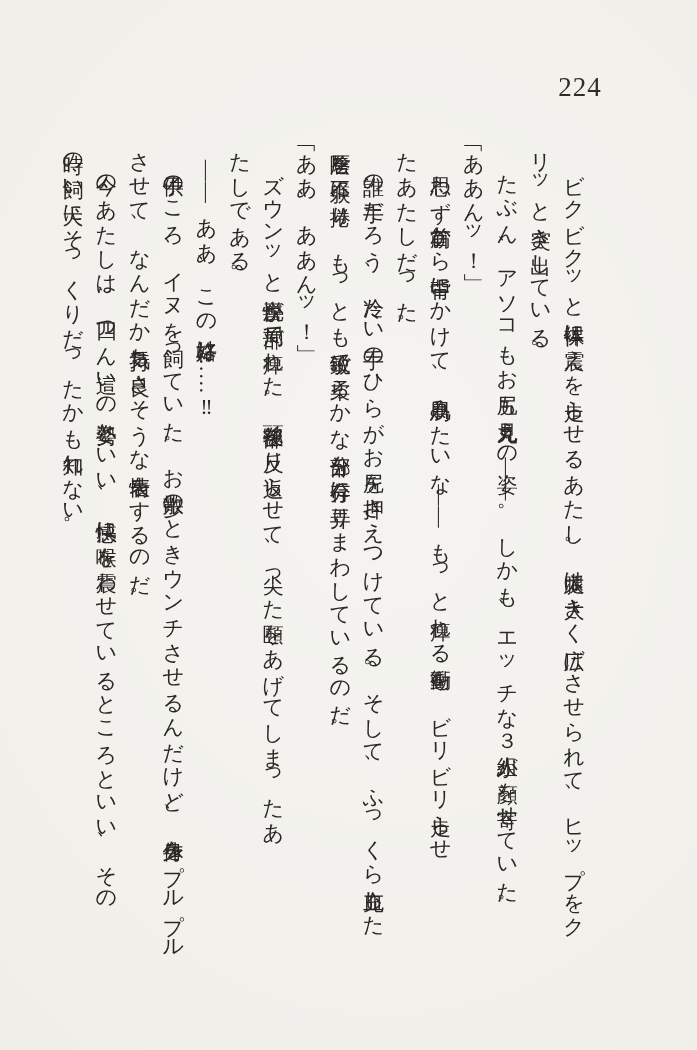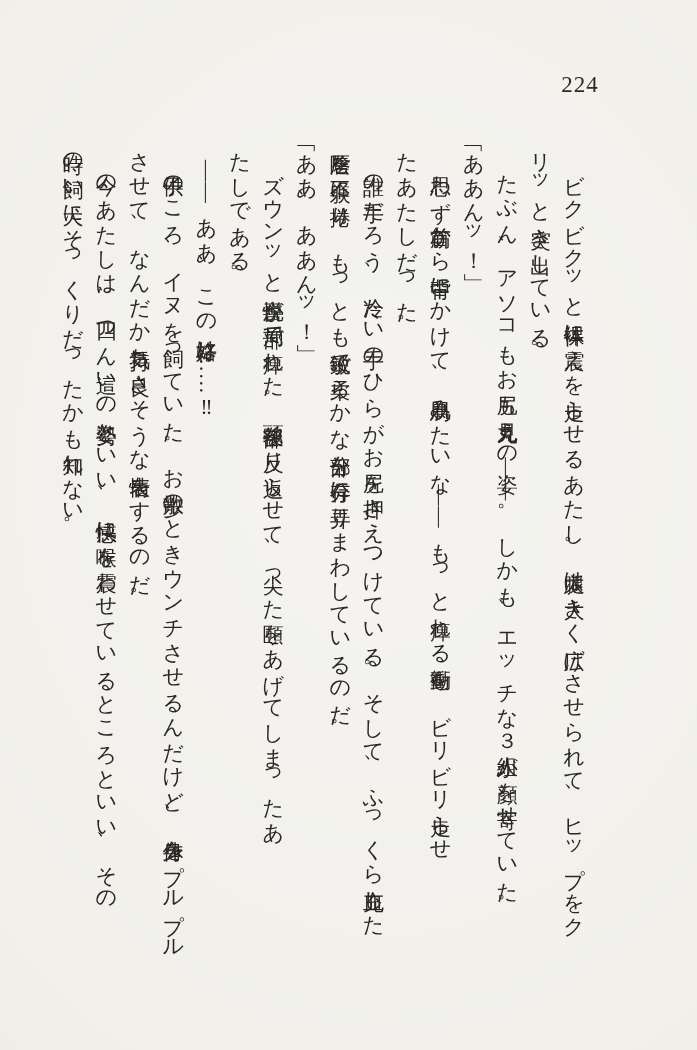--- a/index.html
+++ b/index.html
@@ -20,21 +20,21 @@
     background:
       radial-gradient(ellipse 120% 100% at 55% 45%, rgba(255,255,255,0.25) 0%, rgba(0,0,0,0.0) 60%, rgba(60,55,45,0.05) 100%),
       #f1f0eb;
   }
   .page-number {
     position: absolute;
     top: 72px;
     left: 558px;
     width: 44px;
     text-align: center;
-    font-size: 23px;
+    font-size: 27px;
     letter-spacing: 1px;
     color: #2e2c29;
   }
   .text-block {
     position: absolute;
     top: 138px;
     right: 107px;
     height: 874px;
     writing-mode: vertical-rl;
     text-orientation: mixed;

